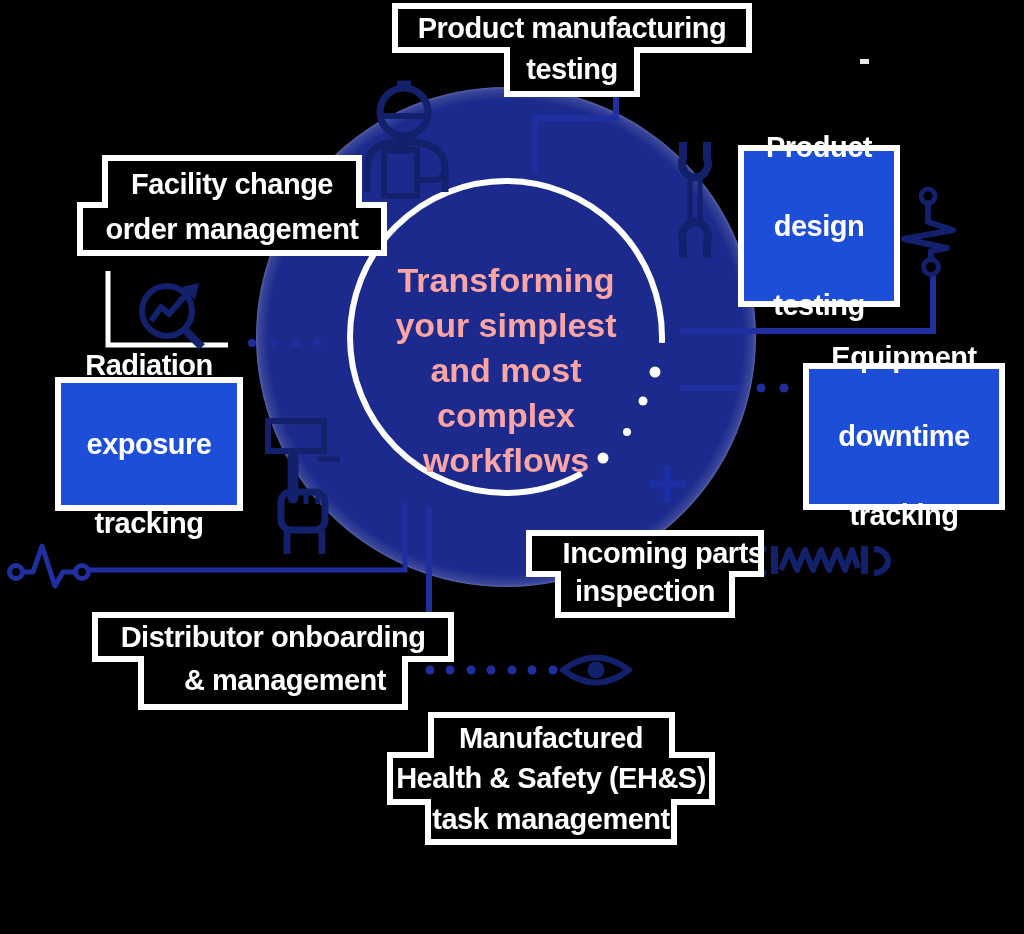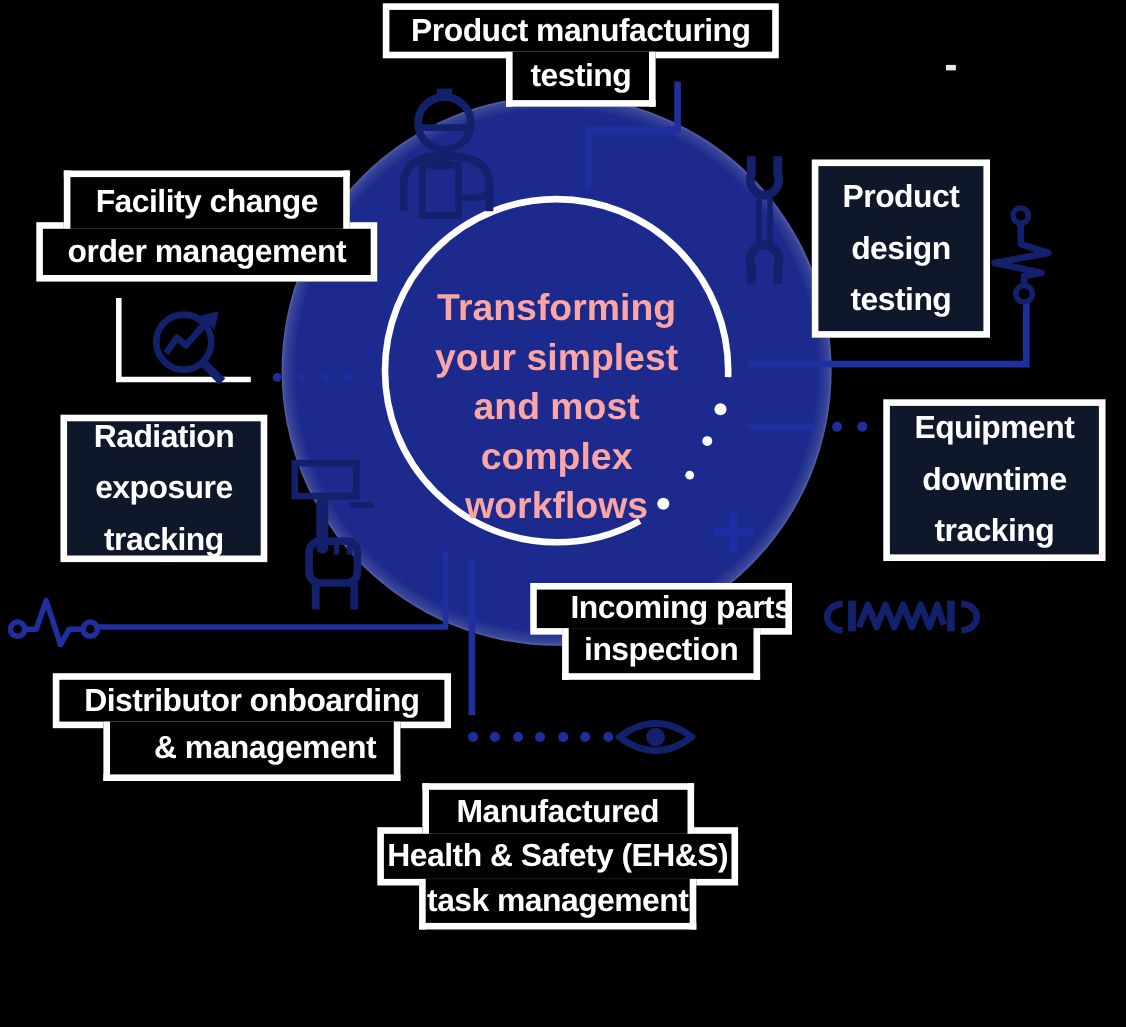--- a/index.html
+++ b/index.html
@@ -15,26 +15,26 @@
           rgba(233,237,249,0.33) 88%,
           rgba(233,237,249,0) 100%);}
   .overlay{position:absolute;left:0;top:0;z-index:2;}
   .center-text{position:absolute;left:336px;top:258px;width:340px;z-index:3;
                color:#fca5a5;font-weight:700;font-size:34px;line-height:45px;text-align:center;}
   .center-text span{display:block;}
   
   .stack{position:absolute;display:flex;flex-direction:column;align-items:center;z-index:4;}
   .box-step{position:relative;box-sizing:border-box;background:#000;border:6px solid #fff;
             color:#fff;font-weight:700;font-size:29px;letter-spacing:-0.5px;white-space:nowrap;
-            display:flex;align-items:center;justify-content:center;}
+            display:flex;align-items:center;justify-content:center;margin-left:44px;}
   .step-below{border-top:none;margin-top:-6px;}          
   .step-above{border-bottom:none;margin-bottom:-6px;z-index:2;} 
-  .rect-box{position:absolute;box-sizing:border-box;background:#0f172a;border:6px solid #fff;z-index:4;
+  .rect-box{position:absolute;box-sizing:border-box;background:#1d4ed8;border:6px solid #fff;z-index:4;
             color:#fff;font-weight:700;font-size:29px;letter-spacing:-0.5px;text-align:center;
-            display:flex;flex-direction:column;align-items:center;justify-content:center;line-height:47px;}
+            display:flex;flex-direction:column;align-items:center;justify-content:center;line-height:47px;gap:32px;}
   .and-more{position:absolute;left:347px;top:896px;width:320px;z-index:4;
             color:#fff;font-weight:700;font-size:34px;text-align:center;margin-top:38px;}
 </style>
 </head>
 <body>
 
 <div class="stage">
 
   <div class="glow"></div>
 

